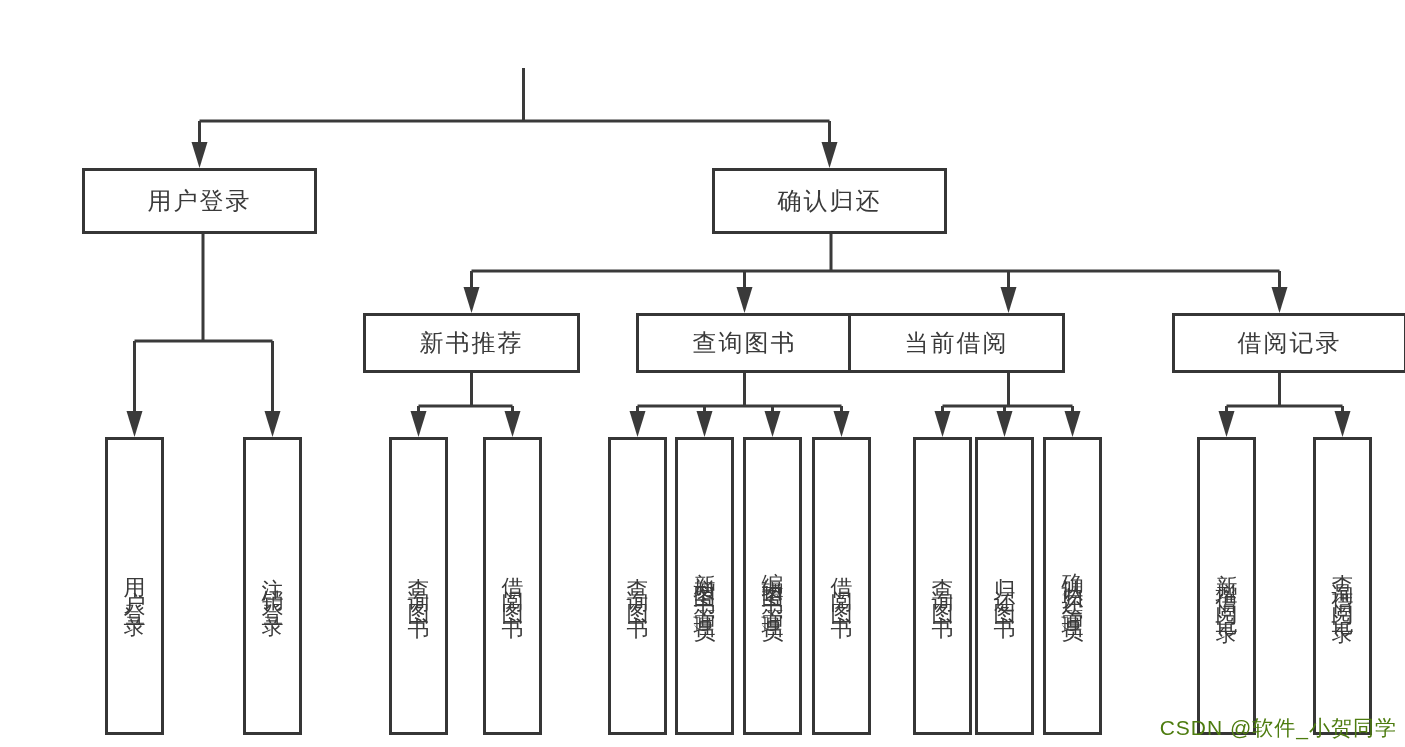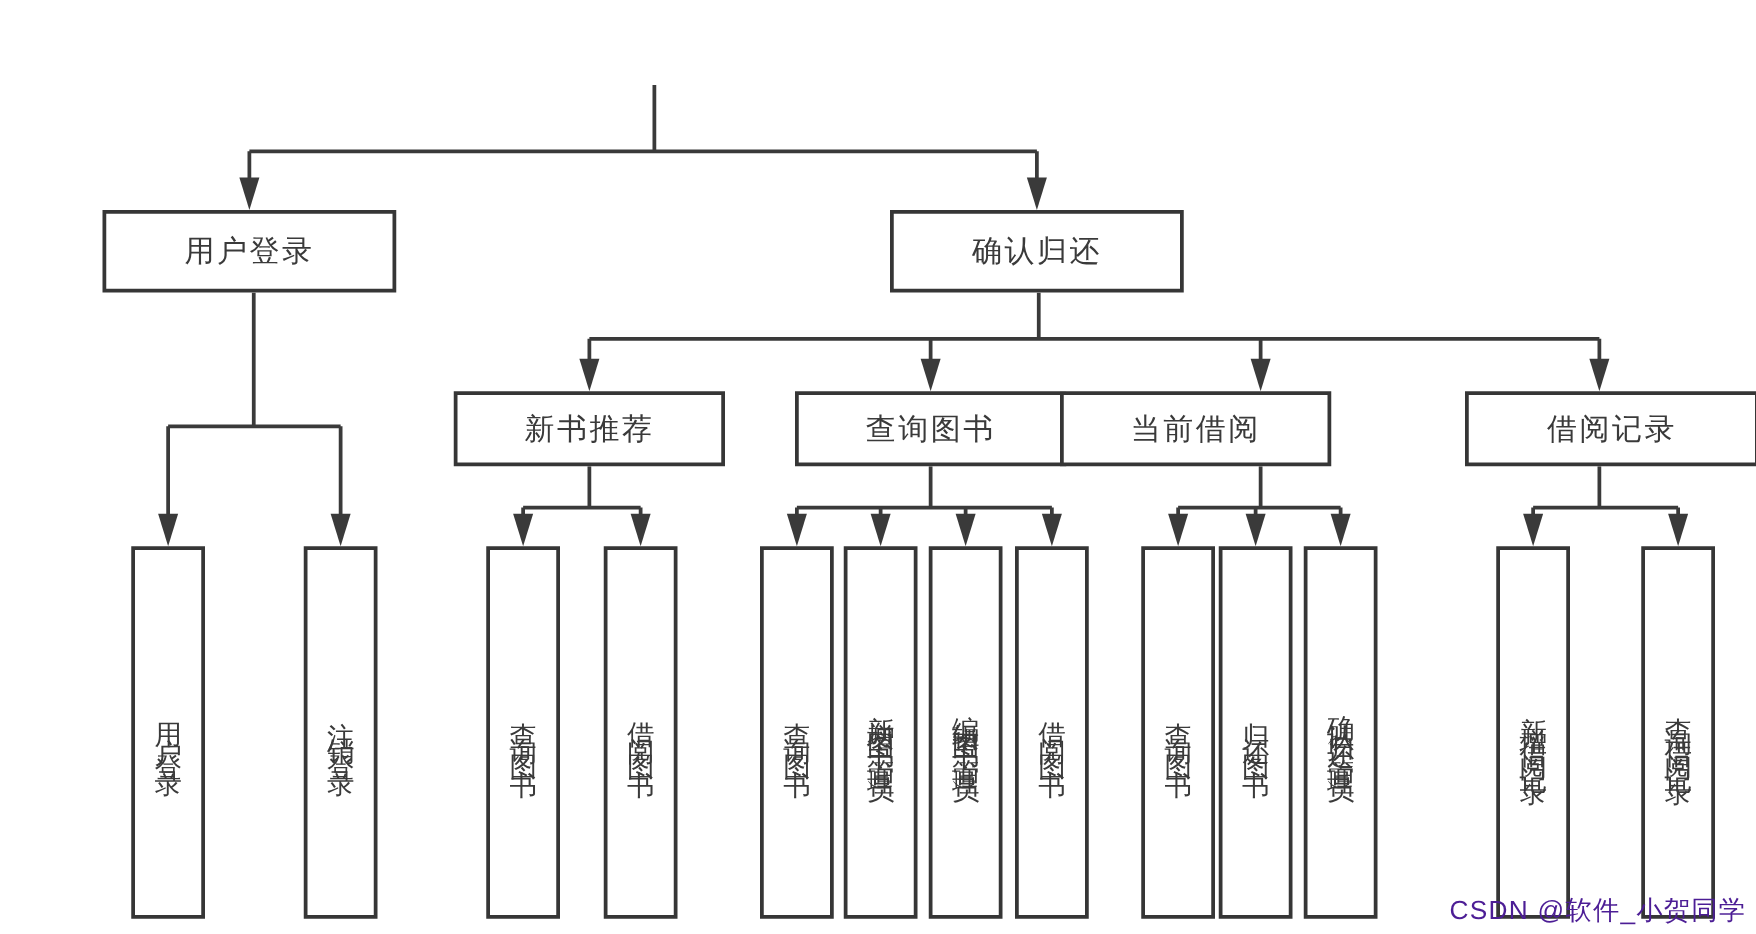--- a/index.html
+++ b/index.html
@@ -68,21 +68,21 @@
   #leaf-query-books-3       { left: 913px; }
   #leaf-return-book         { left: 975px; }
   #leaf-confirm-return-admin{ left: 1043px; }
   #leaf-add-borrow-record   { left: 1197px; }
   #leaf-query-borrow-record { left: 1313px; }
   #watermark {
     position: absolute;
     right: 8px;
     bottom: 5px;
     font-size: 21px;
-    color: #4c1d95;
+    color: #4d7c0f;
     letter-spacing: 1px;
     white-space: nowrap;
   }
 </style>
 </head>
 <body>
 
 <div id="stage">
 
   <svg id="connectors" viewBox="0 0 1405 747" xmlns="http://www.w3.org/2000/svg">

